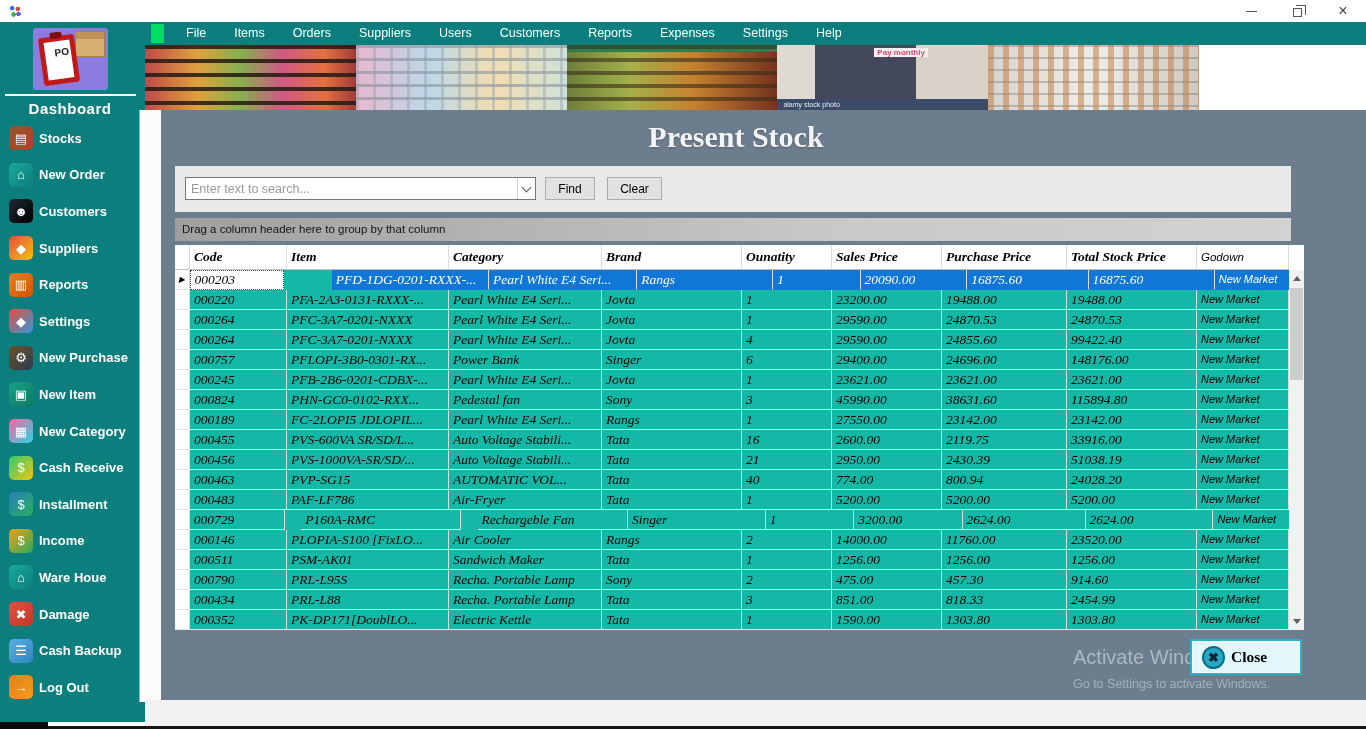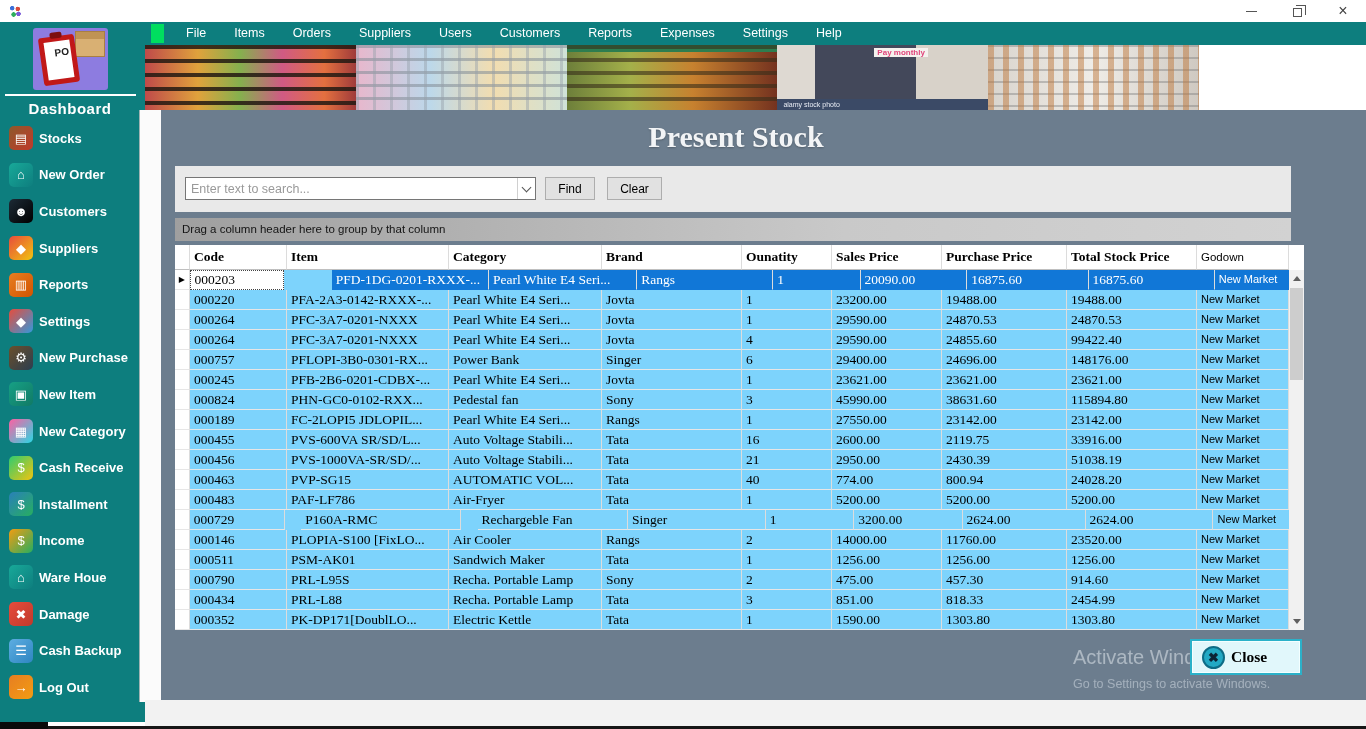--- a/index.html
+++ b/index.html
@@ -83,21 +83,21 @@
   .chev{width:7px;height:7px;border-right:1.5px solid #555;border-bottom:1.5px solid #555;transform:rotate(45deg);margin-top:-3px;}
   .btn{position:absolute;top:11px;height:23px;background:#e1e1e1;border:1px solid #adadad;font-size:12px;color:#000;
     display:flex;align-items:center;justify-content:center;cursor:pointer;}
   .btn-find{left:370px;width:50px;}
   .btn-clear{left:432px;width:55px;}
 
   .group-band{left:14px;top:108px;width:1116px;height:23px;
     background:linear-gradient(90deg,#9f9f9f,#c9c9c9 60%,#d2d2d2);color:#141414;font-size:11.5px;line-height:23px;padding-left:7px;}
 
   
-  .grid{left:14px;top:135px;width:1129px;height:385px;background:#7dd3fc;}
+  .grid{left:14px;top:135px;width:1129px;height:385px;background:#14b8a6;font-style:italic;}
   .grid-header{display:flex;height:25px;background:#fff;}
   .hcell{font-family:"Liberation Serif",serif;font-weight:bold;font-size:13.5px;color:#000;line-height:24px;
     padding-left:4px;border-right:1px solid #dcdcdc;border-bottom:1px solid #bfbfbf;white-space:nowrap;overflow:hidden;cursor:pointer;}
   .hcell.godown{font-family:"Liberation Sans",sans-serif;font-weight:normal;font-size:11.5px;}
   .grow{display:flex;height:20px;cursor:pointer;}
   .cell{font-family:"Liberation Serif",serif;font-size:13.5px;color:#000;line-height:19px;padding-left:4px;
     border-right:1px solid #dcdcdc;border-bottom:1px solid #e6e6e6;white-space:nowrap;overflow:hidden;}
   .cell.godown{font-family:"Liberation Sans",sans-serif;font-size:11px;line-height:19px;}
   .icell{border-right:1px solid #dcdcdc;border-bottom:1px solid #e6e6e6;font-size:8px;line-height:19px;text-align:center;color:#000;background:#fff;}
   .grow.selected .cell{background:var(--selection-blue);color:#fff;border-bottom-color:var(--selection-blue);}
@@ -285,21 +285,21 @@
           <div class="cell" style="width: 140px;">Rangs</div>
           <div class="cell" style="width: 90px;">1</div>
           <div class="cell" style="width: 110px;">20090.00</div>
           <div class="cell" style="width: 125px;">16875.60</div>
           <div class="cell" style="width: 130px;">16875.60</div>
           <div class="cell godown" style="width: 92px;">New Market</div>
         </div>
         <div class="grow">
           <div class="icell" style="width: 15px;"></div>
           <div class="cell" style="width: 97px;">000220</div>
-          <div class="cell" style="width: 162px;">PFA-2A3-0142-RXXX-...</div>
+          <div class="cell" style="width: 162px;">PFA-2A3-0131-RXXX-...</div>
           <div class="cell" style="width: 153px;">Pearl White E4 Seri...</div>
           <div class="cell" style="width: 140px;">Jovta</div>
           <div class="cell" style="width: 90px;">1</div>
           <div class="cell" style="width: 110px;">23200.00</div>
           <div class="cell" style="width: 125px;">19488.00</div>
           <div class="cell" style="width: 130px;">19488.00</div>
           <div class="cell godown" style="width: 92px;">New Market</div>
         </div>
         <div class="grow">
           <div class="icell" style="width: 15px;"></div>

